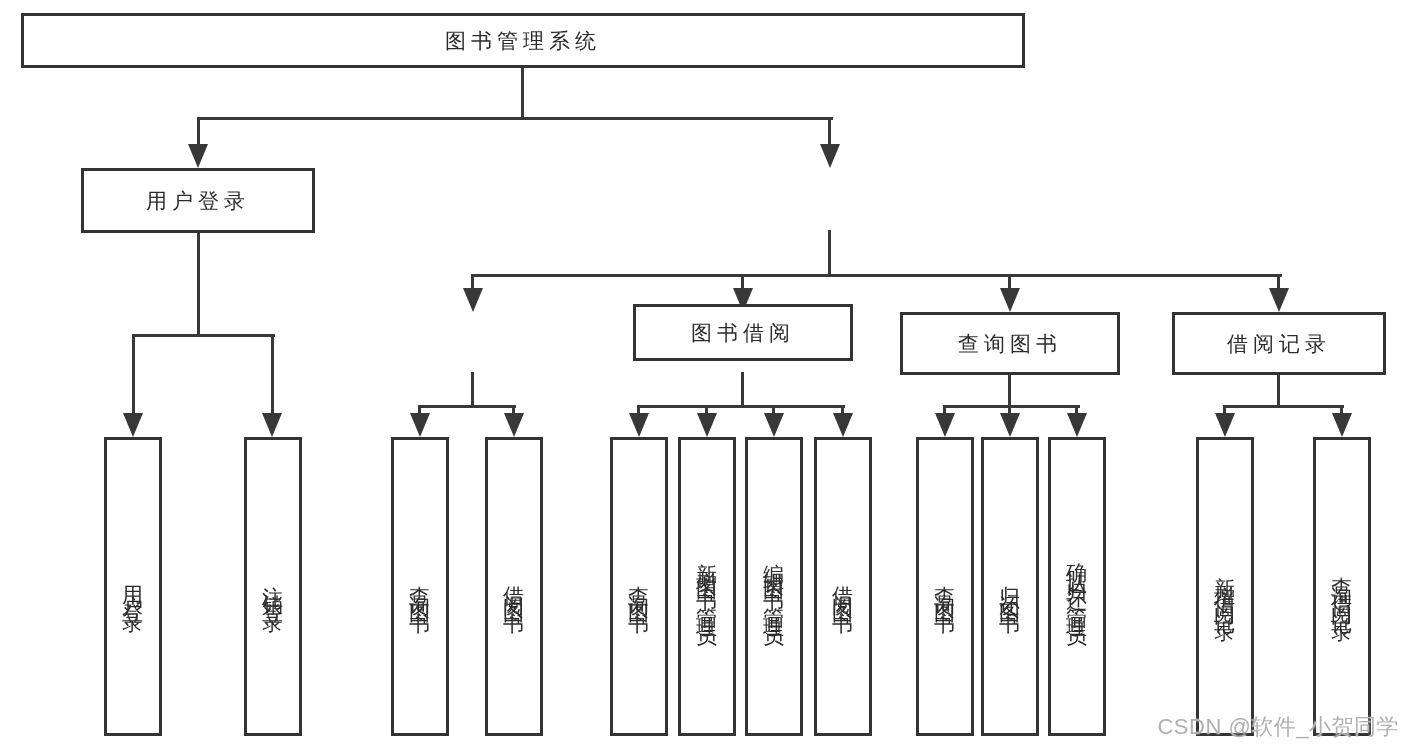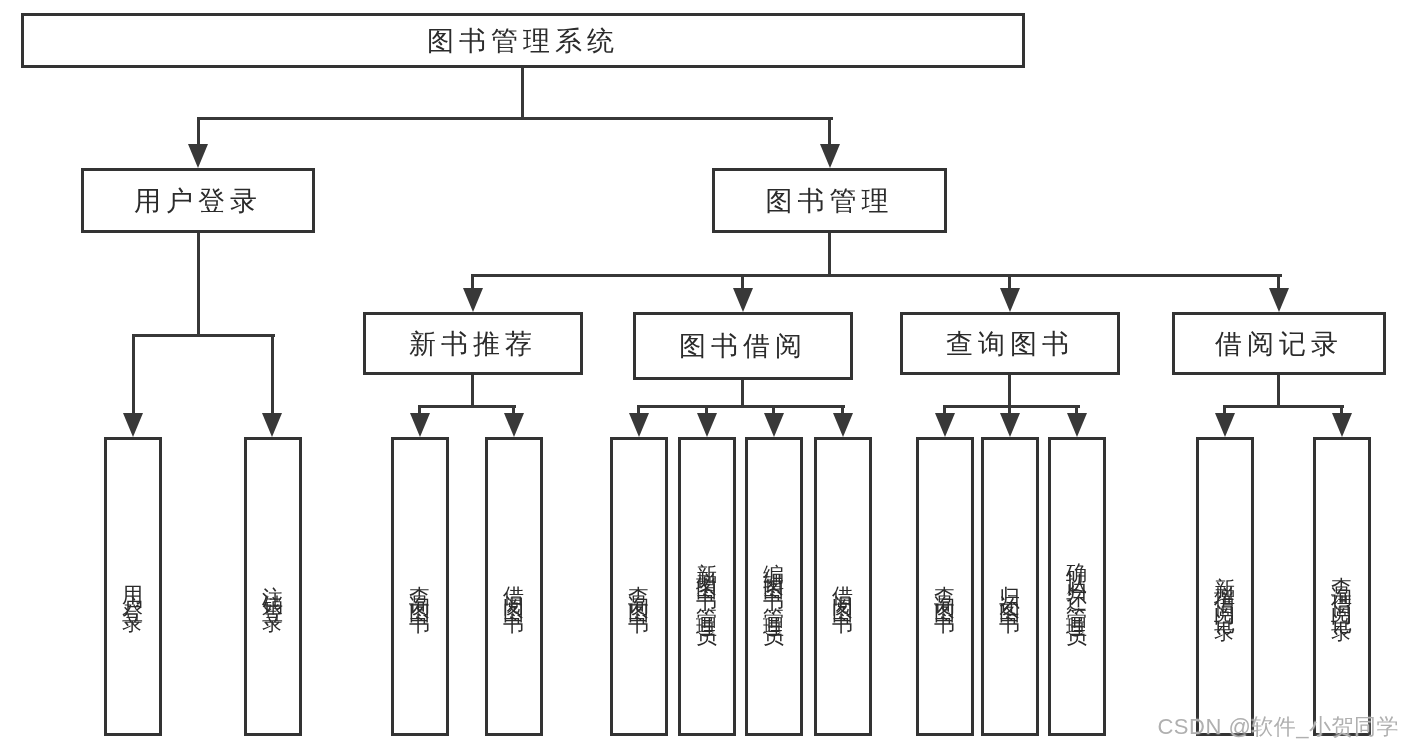--- a/index.html
+++ b/index.html
@@ -19,21 +19,21 @@
     font-family: "Liberation Sans", sans-serif;
   }
   .hbox {
     position: absolute;
     box-sizing: border-box;
     border: 3px solid var(--border);
     background: #fff;
     display: flex;
     align-items: center;
     justify-content: center;
-    font-size: 27px;
+    font-size: 21px;
     letter-spacing: 5px;
     color: var(--text);
     white-space: nowrap;
     z-index: 2;
   }
   .leaf {
     position: absolute;
     box-sizing: border-box;
     top: 437px;
     width: 58px;
@@ -134,28 +134,22 @@
       <div class="arrow" style="left: 1332px; top: 413px;"></div>
     </div>
 
   <div class="hbox" style="left:21px; top:13px; width:1004px; height:55px;">
     <span>图书管理系统</span>
   </div>
 
   <div class="hbox" style="left:81px; top:168px; width:234px; height:65px;">
     <span>用户登录</span>
   </div>
-  <div class="hbox" style="left:712px; top:168px; width:235px; height:65px;">
-    <span>图书管理</span>
-  </div>
-
-  <div class="hbox" style="left:363px; top:312px; width:220px; height:63px;">
-    <span>新书推荐</span>
-  </div>
-  <div class="hbox" style="left:633px; top:312px; width:220px; height:68px;">
+
+  <div class="hbox" style="left:633px; top:304px; width:220px; height:57px;">
     <span>图书借阅</span>
   </div>
   <div class="hbox" style="left:900px; top:312px; width:220px; height:63px;">
     <span>查询图书</span>
   </div>
   <div class="hbox" style="left:1172px; top:312px; width:214px; height:63px;">
     <span>借阅记录</span>
   </div>
 
   <div class="leaf" style="left:104px;">

